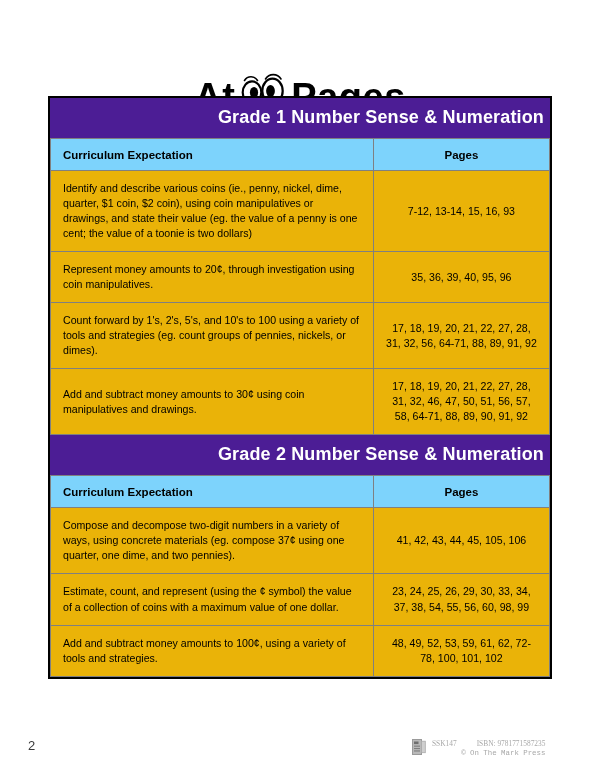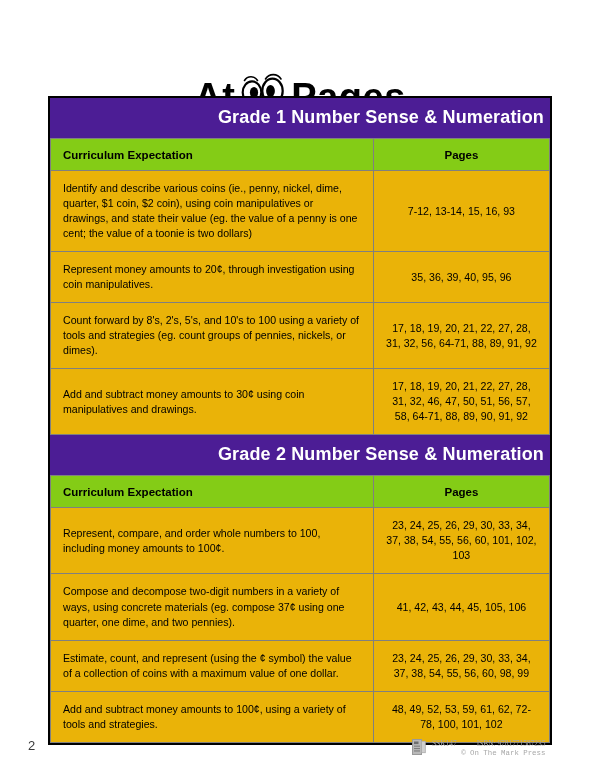--- a/index.html
+++ b/index.html
@@ -85,21 +85,21 @@
   table.grid col.c-exp { width: 64.7%; }
   table.grid col.c-pages { width: 35.3%; }
 
   table.grid th,
   table.grid td {
     border: 1px solid #808080;
     vertical-align: middle;
     box-sizing: border-box;
   }
   table.grid thead th {
-    background: #84cc16;
+    background: #7dd3fc;
     font-size: 11.5px;
     font-weight: bold;
     padding: 9px 12px;
     height: 32px;
   }
   th.h-exp { text-align: left; }
   th.h-pages { text-align: center; }
 
   table.grid td {
     background: #eab308;
@@ -155,21 +155,21 @@
       <tbody>
         <tr>
           <td class="exp">Identify and describe various coins (ie., penny, nickel, dime, quarter, $1 coin, $2 coin), using coin manipulatives or drawings, and state their value (eg. the value of a penny is one cent; the value of a toonie is two dollars)</td>
           <td class="pages">7-12, 13-14, 15, 16, 93</td>
         </tr>
         <tr>
           <td class="exp">Represent money amounts to 20¢, through investigation using coin manipulatives.</td>
           <td class="pages">35, 36, 39, 40, 95, 96</td>
         </tr>
         <tr>
-          <td class="exp">Count forward by 8's, 2's, 5's, and 10's to 100 using a variety of tools and strategies (eg. count groups of pennies, nickels, or dimes).</td>
+          <td class="exp">Count forward by 1's, 2's, 5's, and 10's to 100 using a variety of tools and strategies (eg. count groups of pennies, nickels, or dimes).</td>
           <td class="pages">17, 18, 19, 20, 21, 22, 27, 28, 31, 32, 56, 64-71, 88, 89, 91, 92</td>
         </tr>
         <tr>
           <td class="exp">Add and subtract money amounts to 30¢ using coin manipulatives and drawings.</td>
           <td class="pages">17, 18, 19, 20, 21, 22, 27, 28, 31, 32, 46, 47, 50, 51, 56, 57, 58, 64-71, 88, 89, 90, 91, 92</td>
         </tr>
       </tbody>
     </table>
   </div>
 
@@ -180,24 +180,20 @@
           <col class="c-exp">
           <col class="c-pages">
         </colgroup>
       <thead>
         <tr>
           <th class="h-exp">Curriculum Expectation</th>
           <th class="h-pages">Pages</th>
         </tr>
       </thead>
       <tbody>
-        <tr>
-          <td class="exp">Represent, compare, and order whole numbers to 100, including money amounts to 100¢.</td>
-          <td class="pages">23, 24, 25, 26, 29, 30, 33, 34, 37, 38, 54, 55, 56, 60, 101, 102, 103</td>
-        </tr>
         <tr>
           <td class="exp">Compose and decompose two-digit numbers in a variety of ways, using concrete materials (eg. compose 37¢ using one quarter, one dime, and two pennies).</td>
           <td class="pages">41, 42, 43, 44, 45, 105, 106</td>
         </tr>
         <tr>
           <td class="exp">Estimate, count, and represent (using the ¢ symbol) the value of a collection of coins with a maximum value of one dollar.</td>
           <td class="pages">23, 24, 25, 26, 29, 30, 33, 34, 37, 38, 54, 55, 56, 60, 98, 99</td>
         </tr>
         <tr>
           <td class="exp">Add and subtract money amounts to 100¢, using a variety of tools and strategies.</td>

